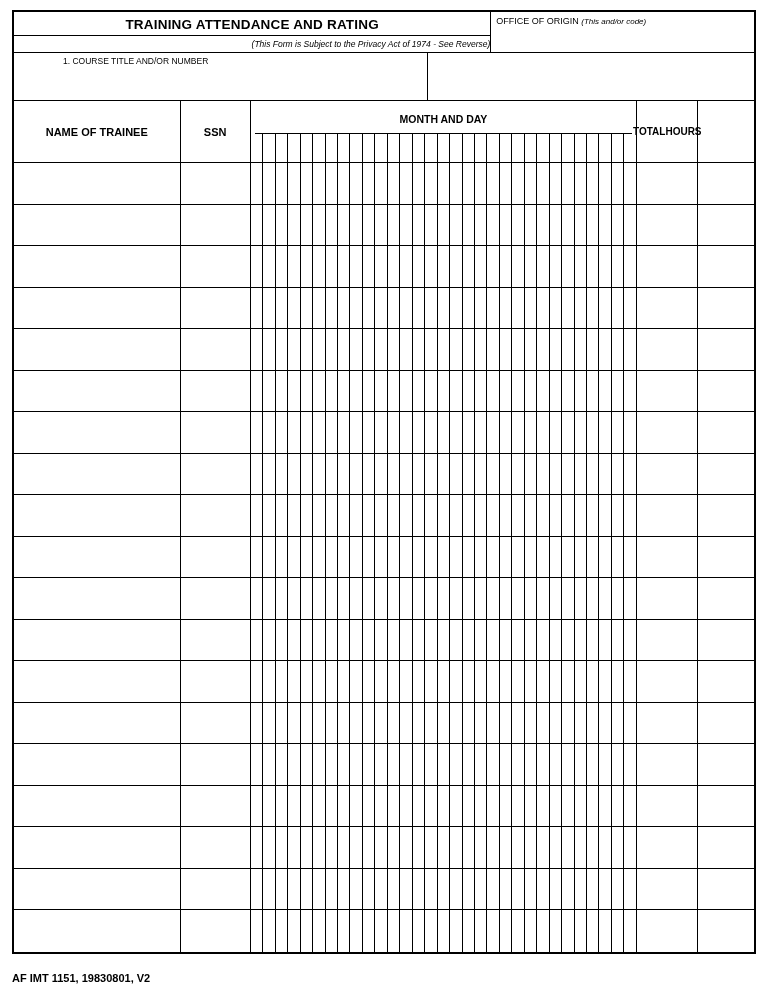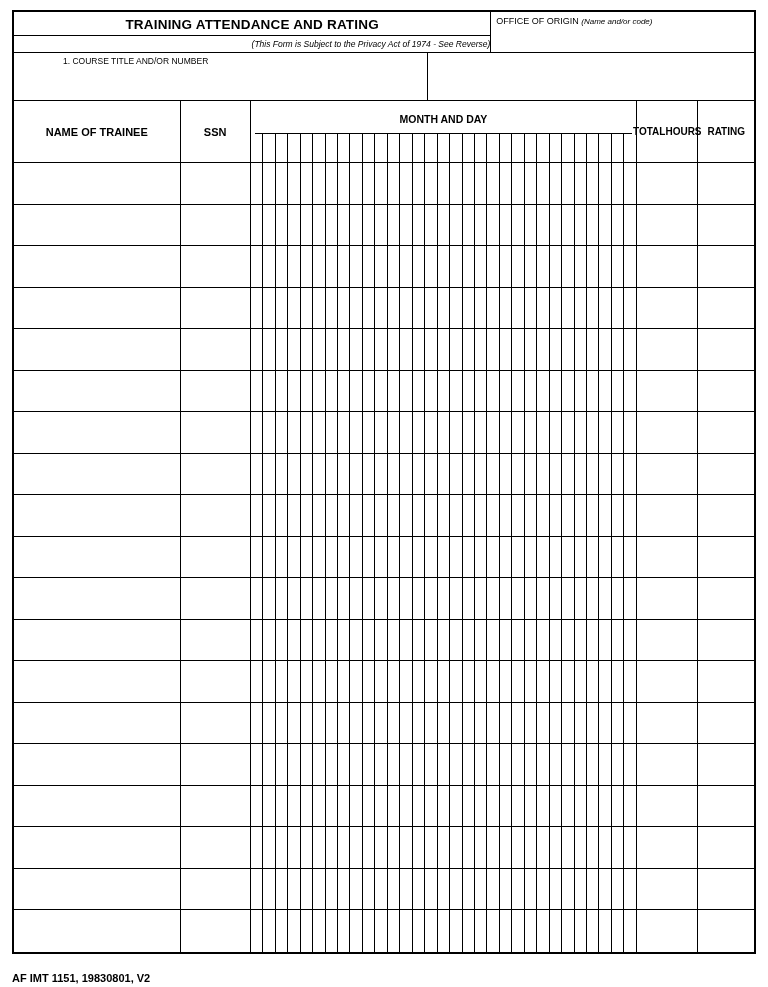--- a/index.html
+++ b/index.html
@@ -263,21 +263,21 @@
 
 <div class="page">
   <div class="form">
 
     <div class="hdr-top">
       <div class="hdr-left">
         <div class="hdr-title">TRAINING ATTENDANCE AND RATING</div>
         <div class="hdr-sub">(This Form is Subject to the Privacy Act of 1974 - See Reverse)</div>
       </div>
       <div class="hdr-right">
-        <span>OFFICE OF ORIGIN </span><span class="ital">(Name and/or code)</span>
+        <span>OFFICE OF ORIGIN </span><span class="ital">(This and/or code)</span>
       </div>
     </div>
 
     <div class="row2">
       <div class="cell-course">
         <span>1. COURSE TITLE AND/OR NUMBER</span>
       </div>
     </div>
 
     <div class="colhdr">
@@ -317,21 +317,20 @@
             <div class="tick"></div>
             <div class="tick"></div>
             <div class="tick"></div>
           </div>
       </div>
       <div class="ch-hours">
         <span>TOTAL</span>
           <br>
         <span>HOURS</span>
       </div>
-      <div class="ch-rating">RATING</div>
     </div>
 
     <div class="body-rows">
         <div class="drow">
           <div class="d-name"></div>
           <div class="d-ssn"></div>
           <div class="d-days">
             <div class="tick"></div>
             <div class="tick"></div>
             <div class="tick"></div>

